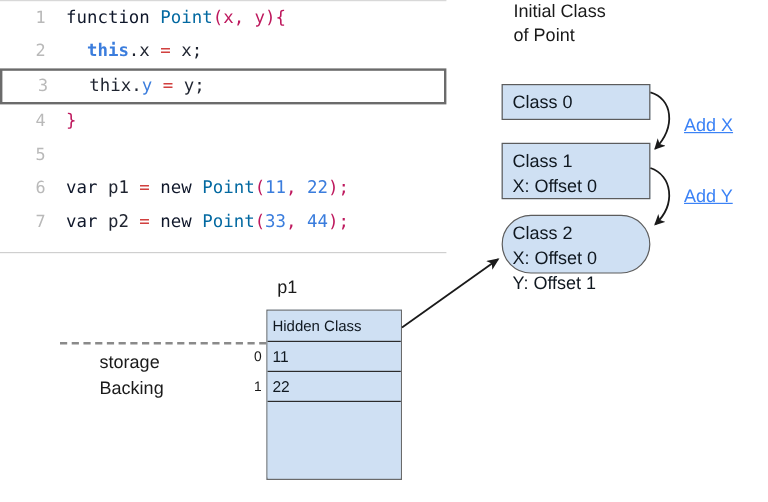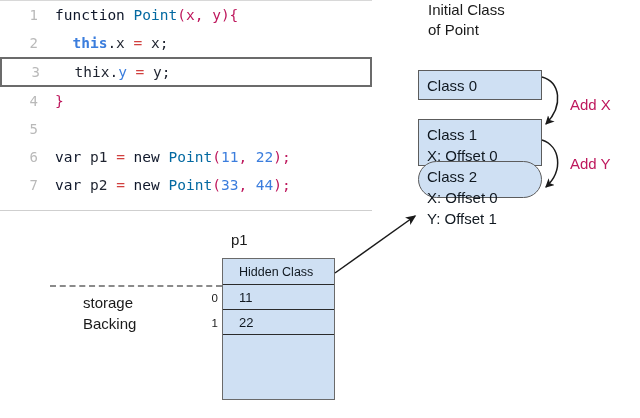--- a/index.html
+++ b/index.html
@@ -97,27 +97,28 @@
     background: #cfe0f3;
     border: 1.6px solid #5c5c5c;
     box-sizing: border-box;
     padding: 4px 0 4px 8px;
     font-size: 15px;
     line-height: 21px;
     color: #101820;
   }
   #class-box-0 { top: 70px;  height: 30px; }
   #class-box-1 { top: 119px; height: 47px; }
-  #class-box-2 { top: 161px; height: 37px; border-radius: 26px; }
+  #class-box-2 { top: 179px; height: 49px; border-radius: 26px; }
 
   .transition-label {
     position: absolute;
     font-size: 15px;
-    color: #be185d;
+    color: #3b82f6;
     white-space: nowrap;
+    text-decoration: underline;
   }
   #label-add-x { left: 152px; top: 96px; }
   #label-add-y { left: 152px; top: 155px; }
 
   #transition-arrows {
     position: absolute;
     left: 0;
     top: 0;
     width: 222px;
     height: 240px;
@@ -142,21 +143,21 @@
     box-sizing: border-box;
     background: #cfe0f3;
   }
   .p1-cell {
     position: absolute;
     left: 0;
     width: 100%;
     box-sizing: border-box;
     font-size: 12.5px;
     color: #101820;
-    padding-left: 16px;
+    padding-left: 4px;
     display: flex;
     align-items: center;
     background: #cfe0f3;
   }
   #p1-hidden-class-cell { top: 0;   height: 26px; border-bottom: 1.6px solid #2b2b2b; }
   #p1-slot-0-cell       { top: 26px; height: 25px; border-bottom: 1.6px solid #2b2b2b; font-size: 13px; }
   #p1-slot-1-cell       { top: 51px; height: 25px; border-bottom: 1.6px solid #2b2b2b; font-size: 13px; }
   #p1-empty-cell        { top: 76px; height: 63px; }
 
   .slot-index {

